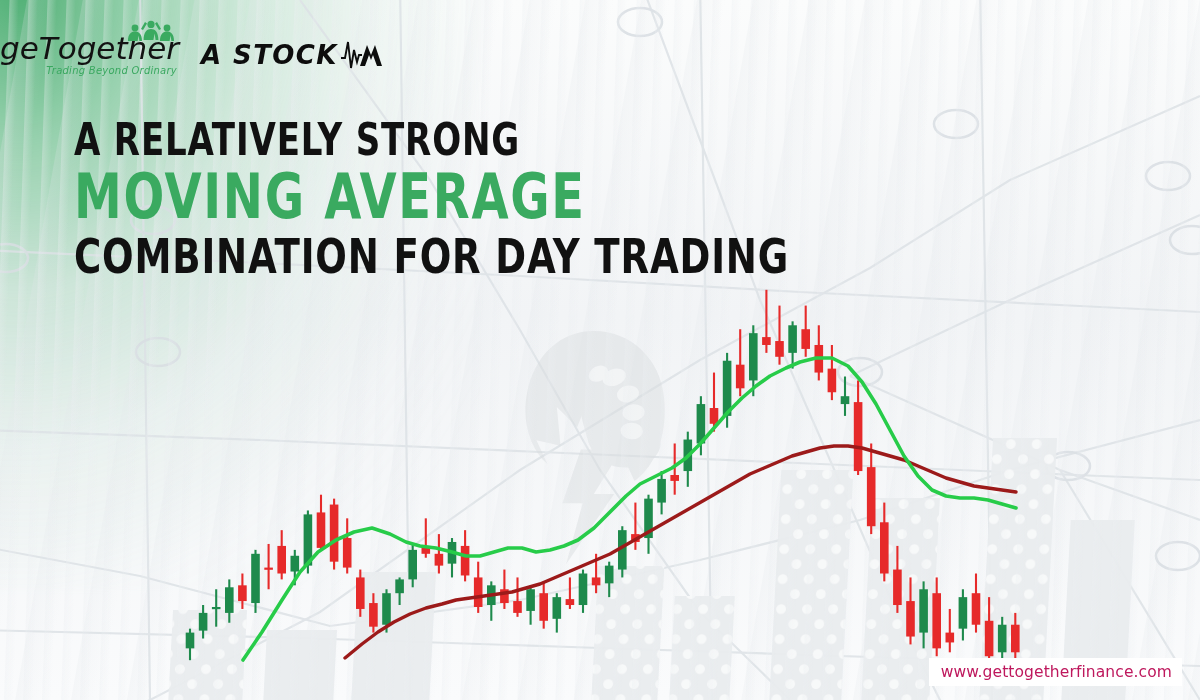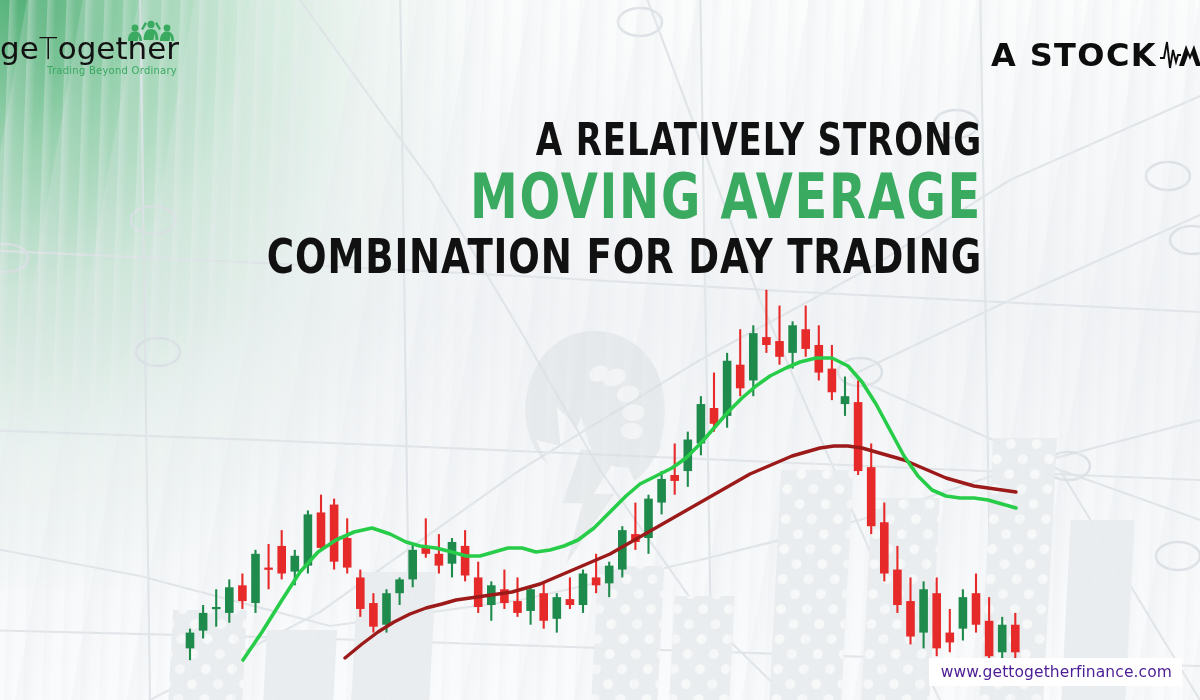--- a/index.html
+++ b/index.html
@@ -88,22 +88,23 @@
   }
 
   
   .header {
     position: absolute;
     top: 33px;
     left: 0;
     width: 1200px;
     display: flex;
     align-items: center;
-    justify-content: space-between;
+    justify-content: flex-start;
     gap: 22px;
+    font-style: italic;
   }
   .logo-block {
     position: relative;
     display: flex;
     flex-direction: column;
     align-items: center;
     line-height: 1;
   }
   .logo-people {
     position: absolute;
@@ -130,39 +131,39 @@
     letter-spacing: .25px;
     margin-top: 2px;
     align-self: flex-end;
     margin-right: 2px;
     white-space: nowrap;
   }
   .tagline {
     display: flex;
     align-items: center;
     font-family: "DejaVu Sans", sans-serif;
-    font-size: 32px;
+    font-size: 26px;
     font-weight: 700;
     letter-spacing: 1.4px;
     color: #0d0d0d;
     white-space: nowrap;
   }
   .pulse-m {
     width: 42px;
     height: 34px;
     margin: 0 -1px 0 2px;
   }
 
   
   .title-wrap {
     position: absolute;
     top: 118px;
     left: 0;
     width: 1056px;
-    text-align: right;
+    text-align: left;
   }
   .title-line {
     font-family: "DejaVu Sans Condensed", "Liberation Sans Narrow", "Liberation Sans", sans-serif;
     font-weight: 700;
     color: #111111;
     line-height: 1.0;
     letter-spacing: 1px;
     transform: scaleX(.86);
     transform-origin: center;
     white-space: nowrap;
@@ -184,21 +185,21 @@
   .url-chip {
     position: absolute;
     right: 18px;
     bottom: 14px;
     background: #ffffff;
     padding: 5px 10px 5px 12px;
     font-family: "DejaVu Sans", sans-serif;
     font-size: 15.5px;
     font-weight: 500;
     letter-spacing: .1px;
-    color: #4c1d95;
+    color: #be185d;
     white-space: nowrap;
   }
 </style>
 </head>
 <body>
 
 <div id="poster">
 
   <div class="bg-base"></div>
   <div class="bg-green-glow"></div>

